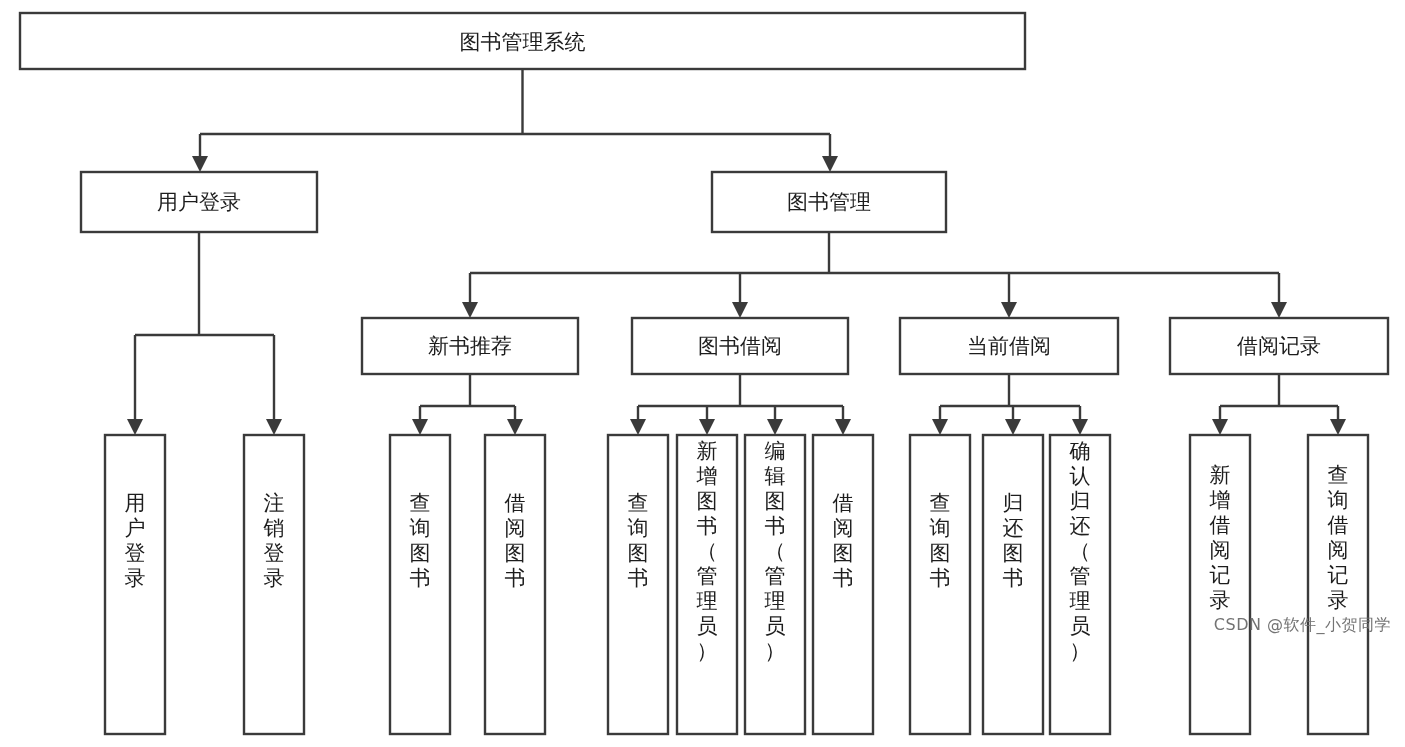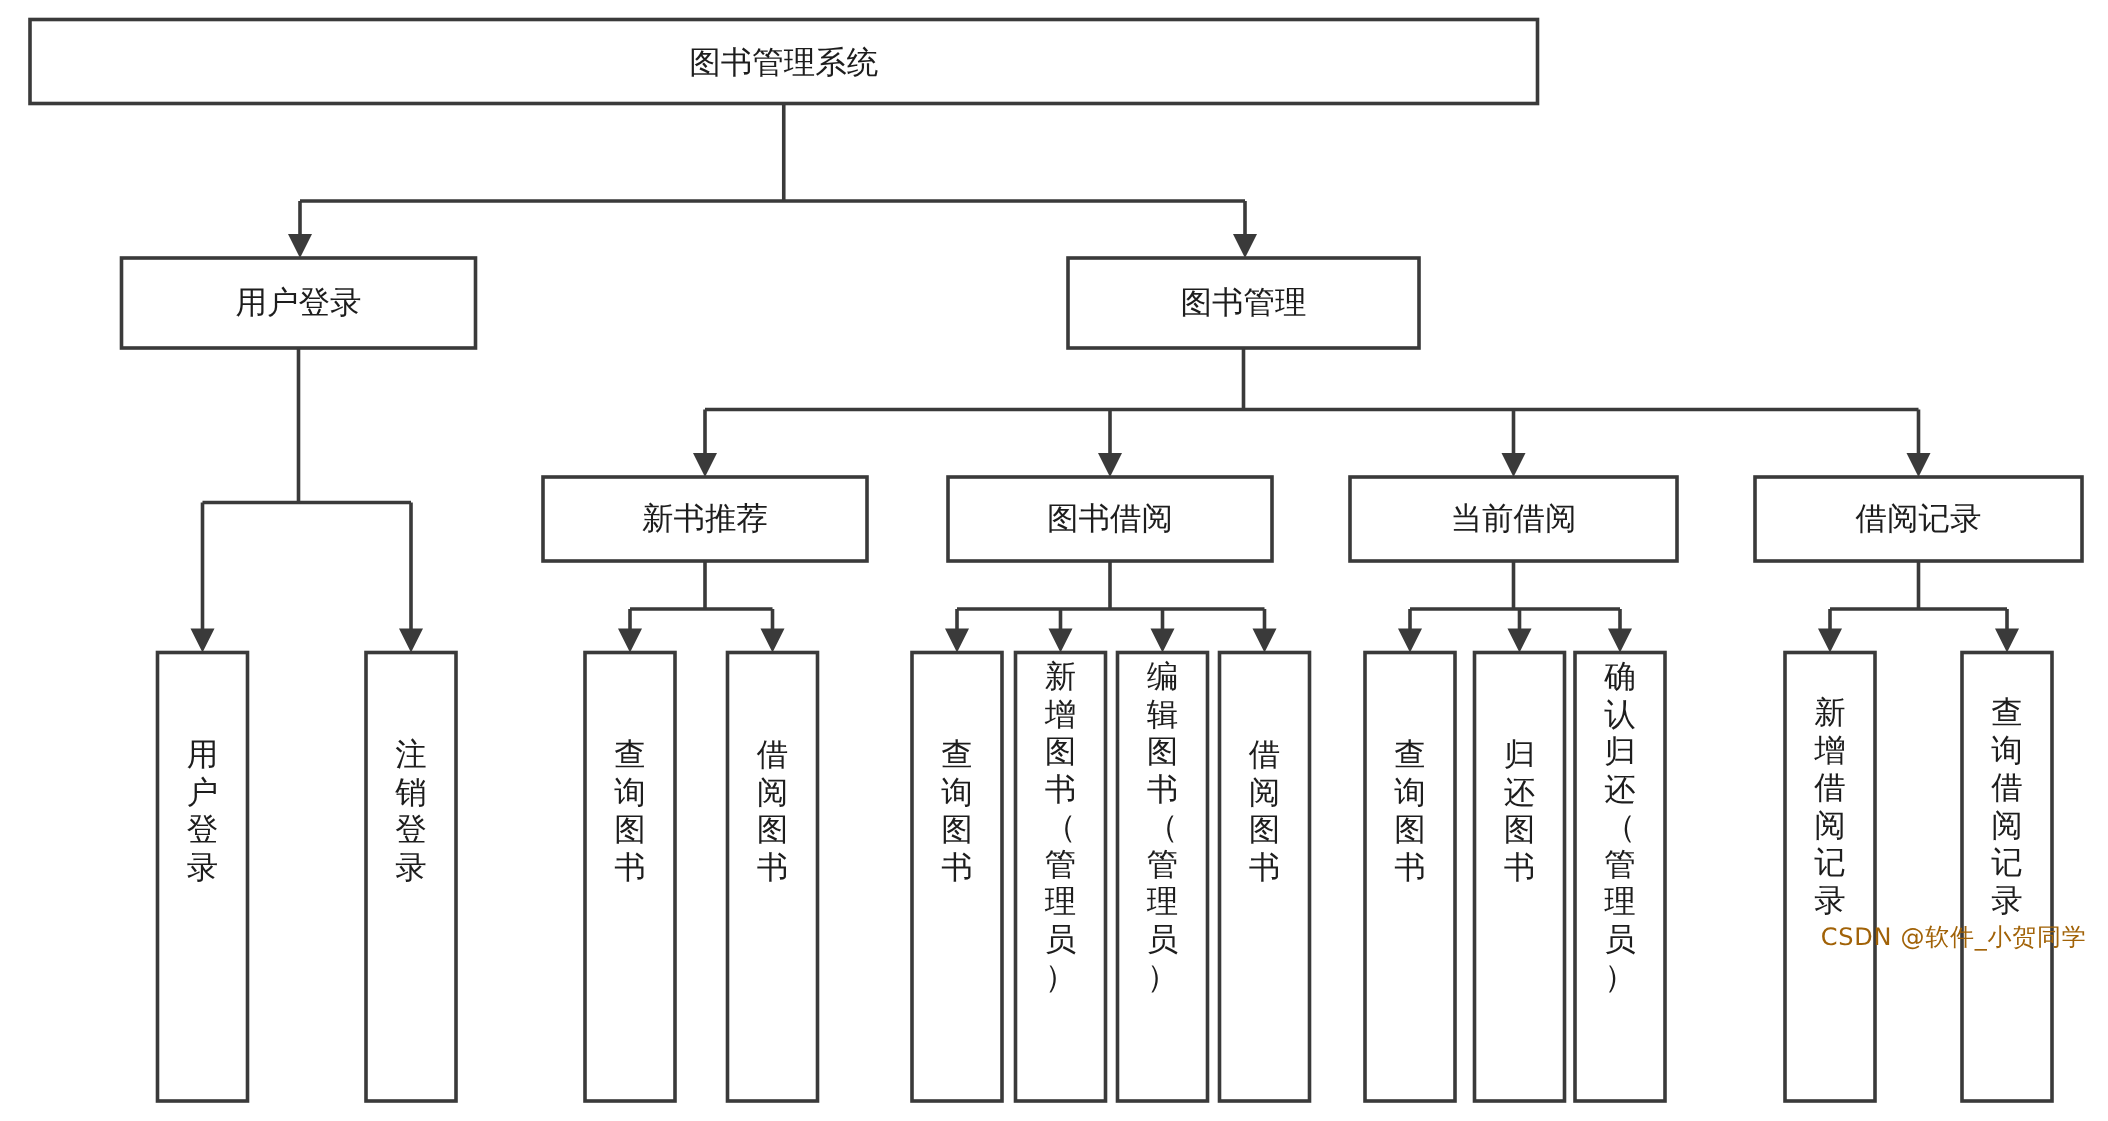--- a/index.html
+++ b/index.html
@@ -56,21 +56,21 @@
     font-family: "DejaVu Sans", "Liberation Sans", sans-serif;
     font-size: 21px;
     text-anchor: middle;
   }
   .watermark {
     position: absolute;
     right: 14px;
     bottom: 7px;
     font-family: "DejaVu Sans", "Liberation Sans", sans-serif;
     font-size: 16px;
-    color: #a16207;
+    color: #737373;
     letter-spacing: 0.5px;
     white-space: nowrap;
     pointer-events: none;
   }
 </style>
 </head>
 <body>
 
 <div id="diagram-root">
   <svg class="flow" viewBox="0 0 1405 747" xmlns="http://www.w3.org/2000/svg">

